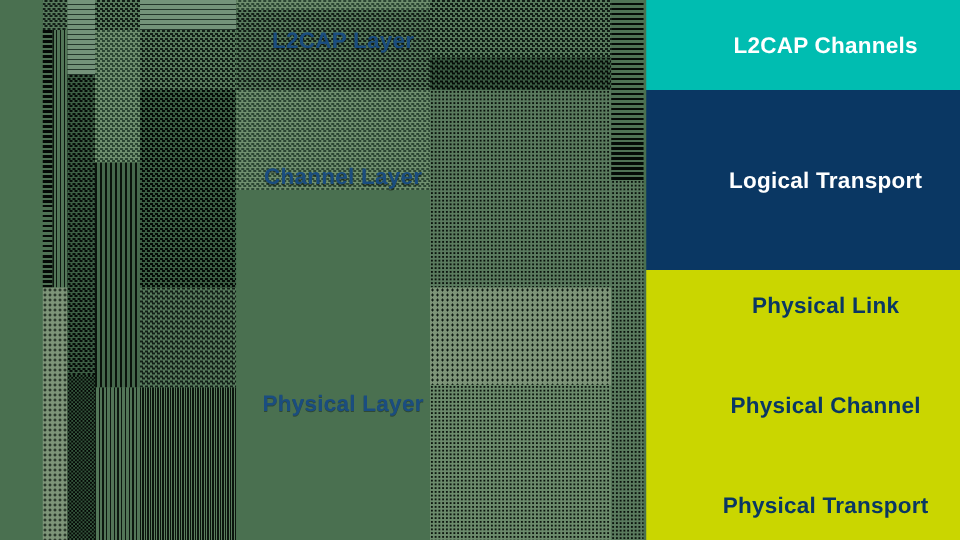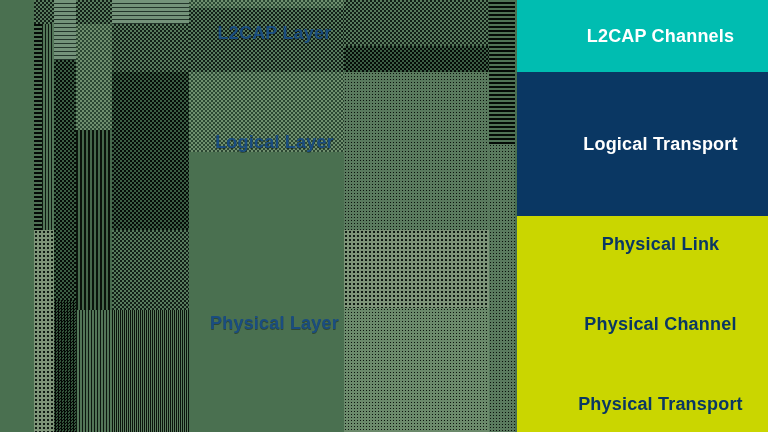--- a/index.html
+++ b/index.html
@@ -94,21 +94,21 @@
     <div class="patch tx-cm" style="left:310px;top:0;width:145px;height:46px"></div>
     <div class="patch tx-cd" style="left:310px;top:46px;width:145px;height:26px"></div>
     <div class="patch tx-dd" style="left:310px;top:72px;width:145px;height:158px"></div>
     <div class="patch tx-dm" style="left:310px;top:230px;width:145px;height:78px"></div>
     <div class="patch tx-ddn" style="left:310px;top:308px;width:145px;height:124px"></div>
 
     <div class="patch tx-hd" style="left:455px;top:0;width:26px;height:144px"></div>
     <div class="patch tx-dd" style="left:455px;top:144px;width:26px;height:288px"></div>
 
     <div class="layer-label label-l2cap">L2CAP Layer</div>
-    <div class="layer-label label-logical">Logical Layer</div>
+    <div class="layer-label label-logical">Channel Layer</div>
     <div class="layer-label label-physical">Physical Layer</div>
   </div>
 
   <div class="right-panel">
 
     <div class="group grp-l2cap">
       <div class="row">L2CAP Channels</div>
     </div>
 
     <div class="group grp-logical">

